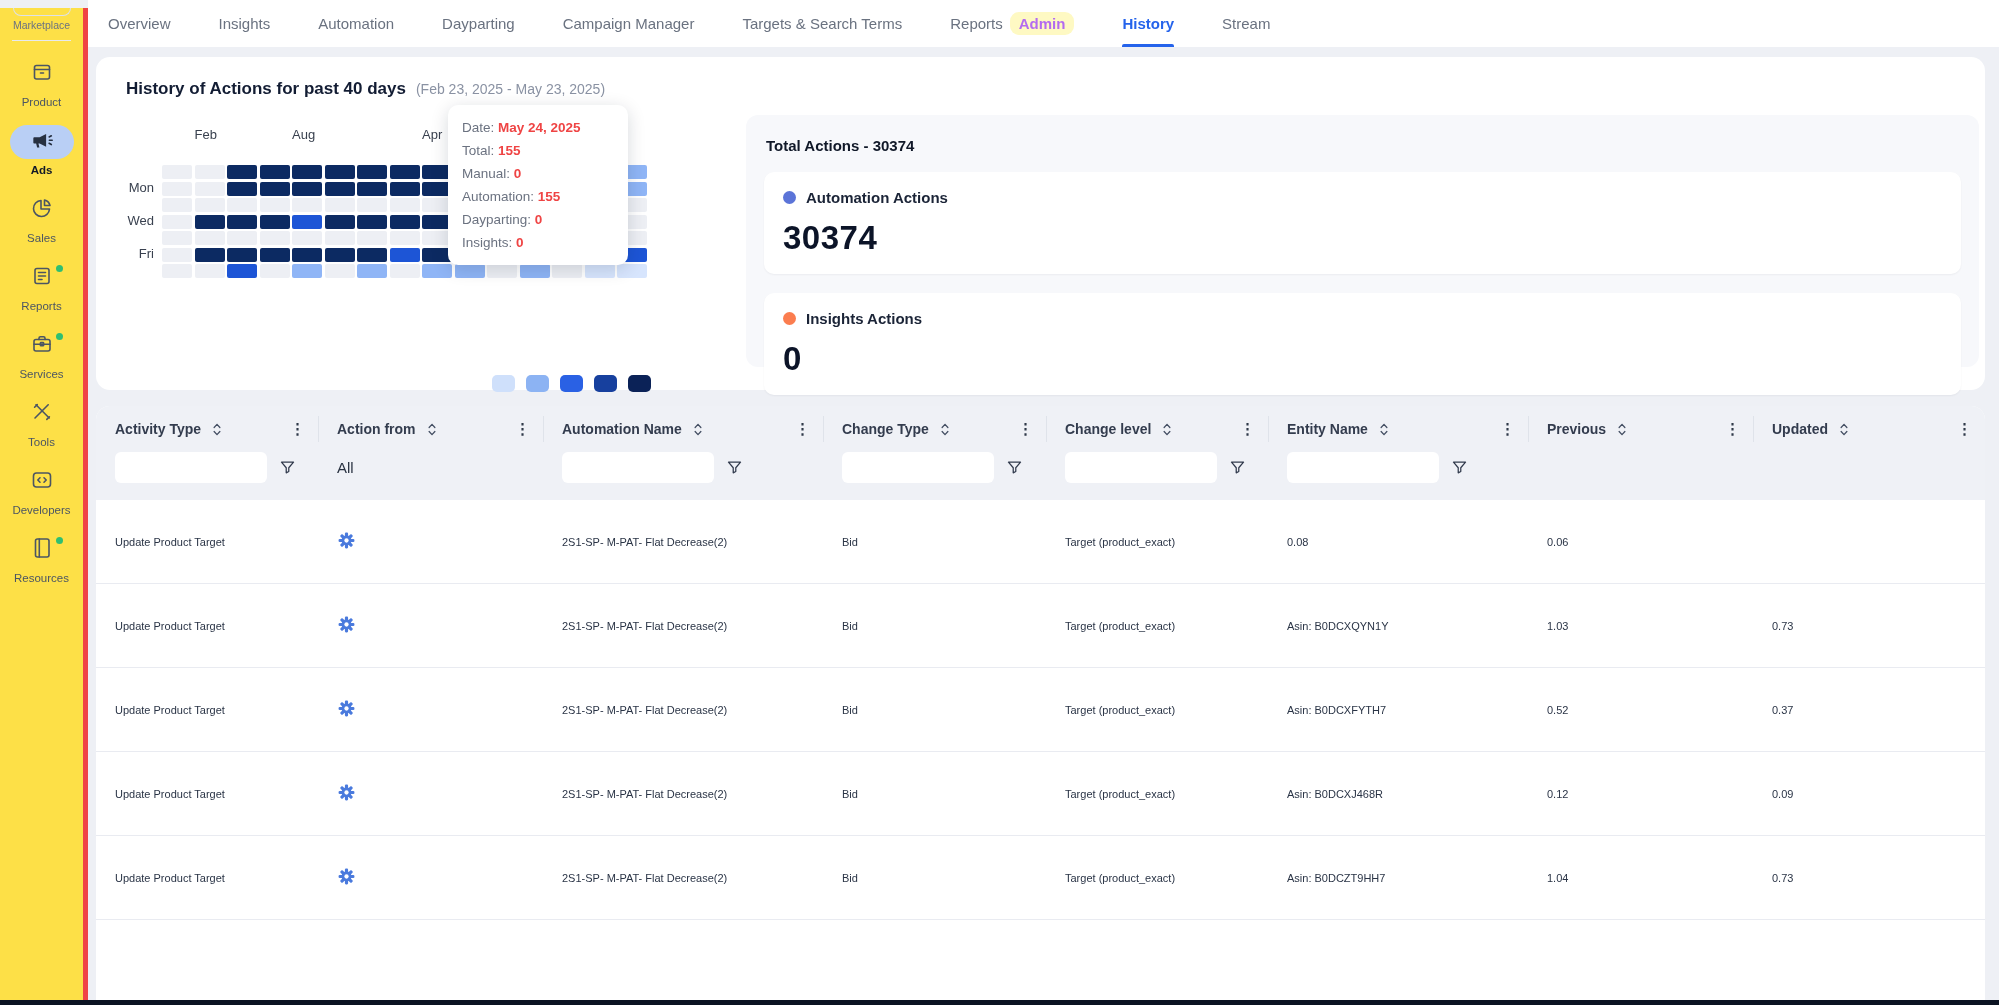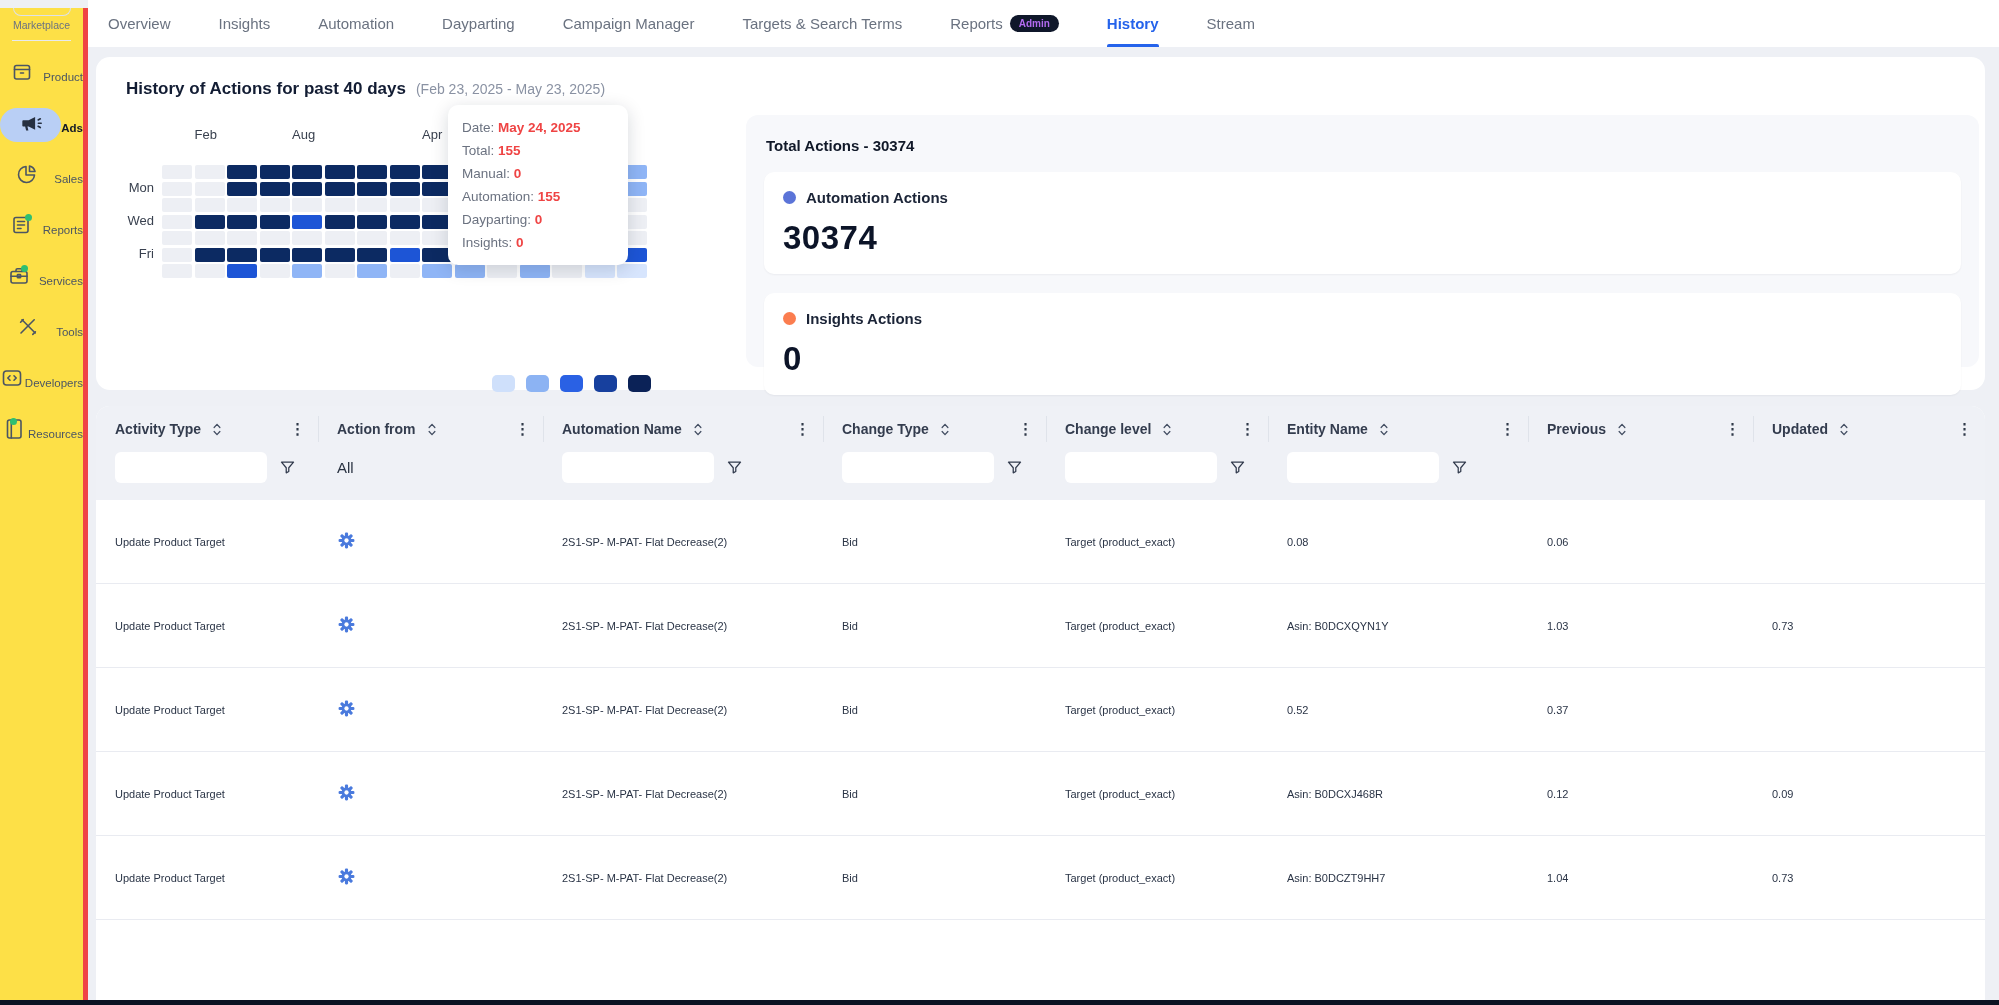--- a/index.html
+++ b/index.html
@@ -4,33 +4,33 @@
 <style>
   * { margin:0; padding:0; box-sizing:border-box; }
   html,body { width:1999px; height:1005px; overflow:hidden; }
   body { font-family:"Liberation Sans", sans-serif; background:#eef0f5; position:relative; color:#2a3446; }
 
   
   .sidebar { position:absolute; left:0; top:8px; width:88px; height:100%; background:#fde047; border-right:5px solid #ef4444; z-index:6; }
   .logo-sliver { width:58px; height:8px; margin:0 auto; border:1px solid #dde1e9; border-top:none; border-radius:0 0 9px 9px; }
   .ws-label { font-size:10.5px; color:#6b7280; text-align:center; padding:3px 0 9px; }
   .side-divider { border-top:1px solid #e7e9ef; margin:0 12px 16px; }
-  .side-item { display:flex; flex-direction:row; align-items:center; margin-bottom:17px; cursor:pointer; }
+  .side-item { display:flex; flex-direction:column; align-items:center; margin-bottom:17px; cursor:pointer; }
   .side-icon-wrap { position:relative; width:64px; height:34px; display:flex; align-items:center; justify-content:center; border-radius:17px; }
   .side-item.active .side-icon-wrap { background:#b9cff5; }
   .side-label { font-size:11.5px; color:#4b5563; margin-top:5px; }
   .side-item.active .side-label { font-weight:700; color:#111827; }
   .green-dot { position:absolute; top:4px; right:11px; width:7px; height:7px; border-radius:50%; background:#2fbf71; }
 
   
   .topnav { position:absolute; left:88px; right:0; top:0; height:47px; background:#fff; display:flex; align-items:stretch; gap:48px; padding-left:20px; z-index:5; }
   .tab { display:flex; align-items:center; font-size:15px; color:#6a7280; position:relative; cursor:pointer; white-space:nowrap; }
   .tab.active { color:#2563eb; font-weight:700; }
   .tab.active::after { content:""; position:absolute; left:0; right:0; bottom:0; height:3px; background:#2563eb; border-radius:2px 2px 0 0; }
-  .badge { margin-left:7px; background:#0f172a; color:#b36bf0; font-size:10px; font-weight:700; padding:3px 9px; border-radius:9px; }
+  .badge { margin-left:7px; background:#fef9c3; color:#b36bf0; font-size:15px; font-weight:700; padding:3px 9px; border-radius:9px; }
 
   
   .content { position:absolute; left:88px; top:47px; right:0; bottom:0; background:#eef0f5; padding:10px 14px 0 8px; }
   .card { background:#fff; border-radius:14px; }
   .card-top { position:relative; height:333px; margin-bottom:16px; }
 
   .hist-head { position:absolute; left:30px; top:22px; display:flex; align-items:baseline; gap:10px; }
   .hist-title { font-size:17px; font-weight:700; color:#121c33; }
   .hist-sub { font-size:14px; color:#8a92a3; }
 
@@ -562,20 +562,21 @@
                   <rect x="10" y="2" width="4" height="20" rx="1.4" transform="rotate(45 12 12)"></rect>
                   <rect x="10" y="2" width="4" height="20" rx="1.4" transform="rotate(-45 12 12)"></rect>
                   <circle cx="12" cy="12" r="6.2"></circle>
                 </g>
                 <circle cx="12" cy="12" r="2.7" fill="#fff"></circle>
               </svg></span>
           </div>
      <div class="td">2S1-SP- M-PAT- Flat Decrease(2)</div>
      <div class="td">Bid</div>
      <div class="td">Target (product_exact)</div>
+     <div class="td">Asin: B0DCXFYTH7</div>
      <div class="td">0.52</div>
      <div class="td">0.37</div>
         </div>
         <div class="tgrid trow">
           <div class="td">Update Product Target</div>
      <div class="td">
             <span><svg width="19" height="19" viewBox="0 0 24 24">
                 <g fill="#4a7add">
                   <rect x="10" y="2" width="4" height="20" rx="1.4"></rect>
                   <rect x="2" y="10" width="20" height="4" rx="1.4"></rect>

